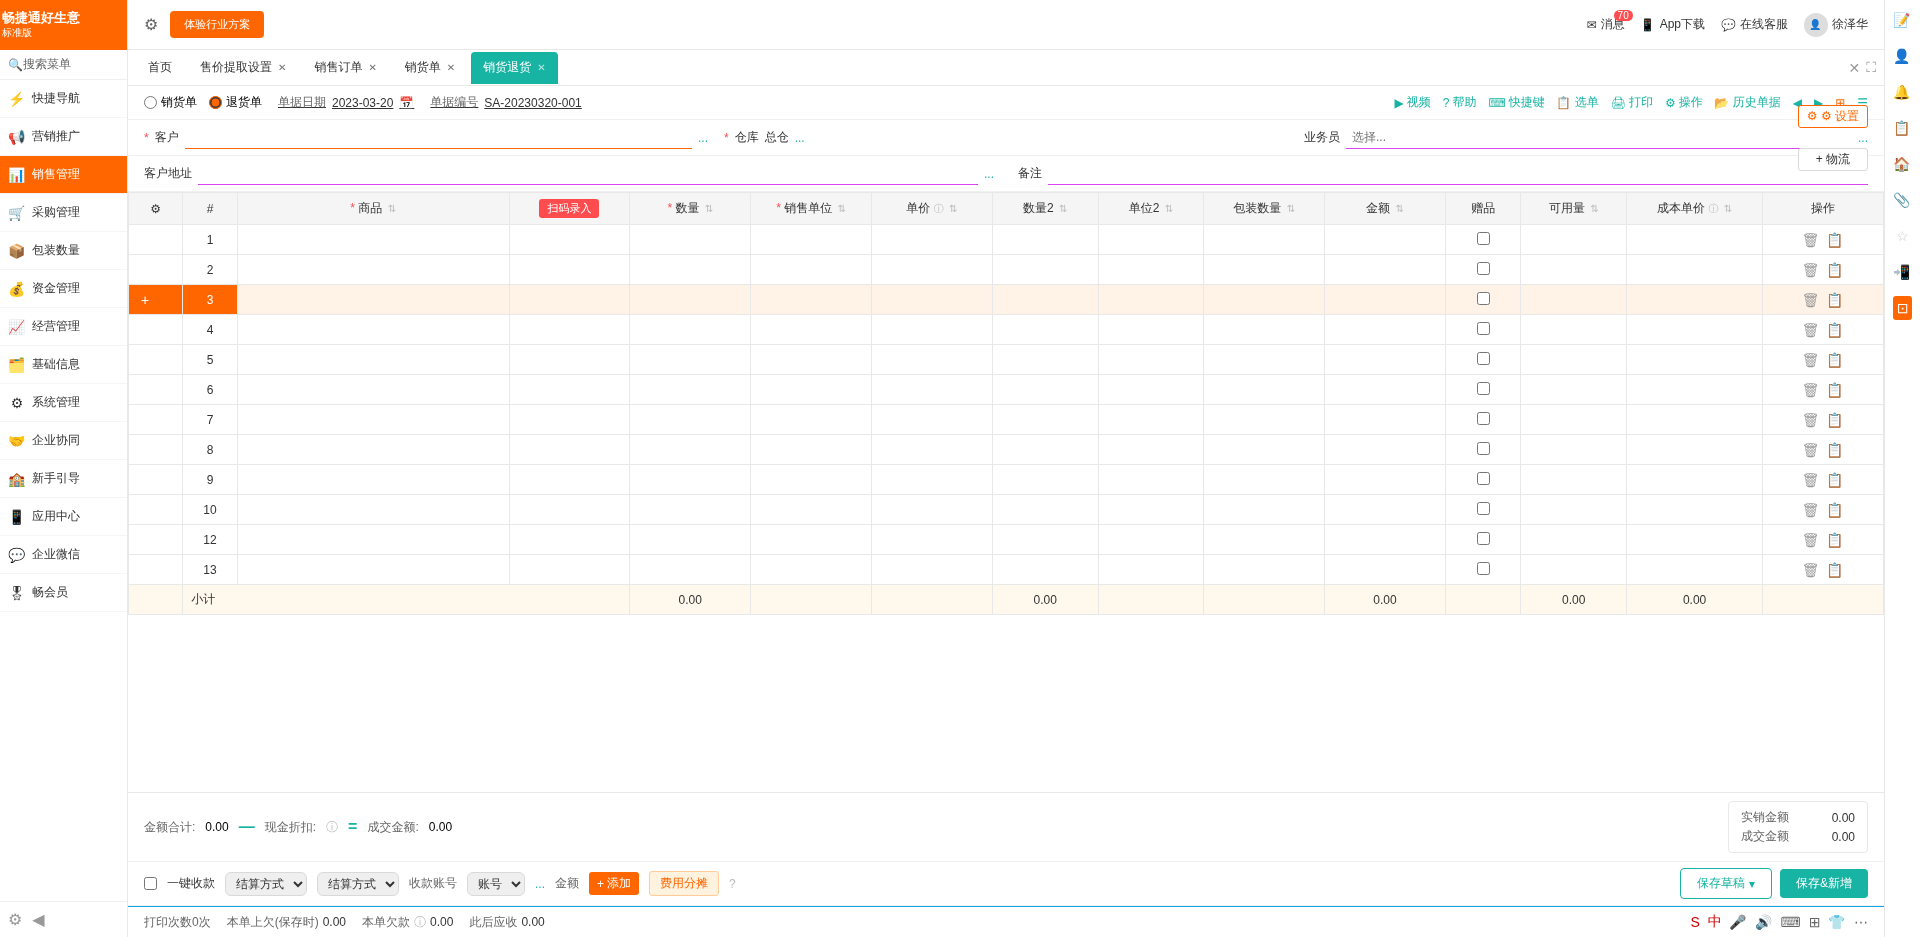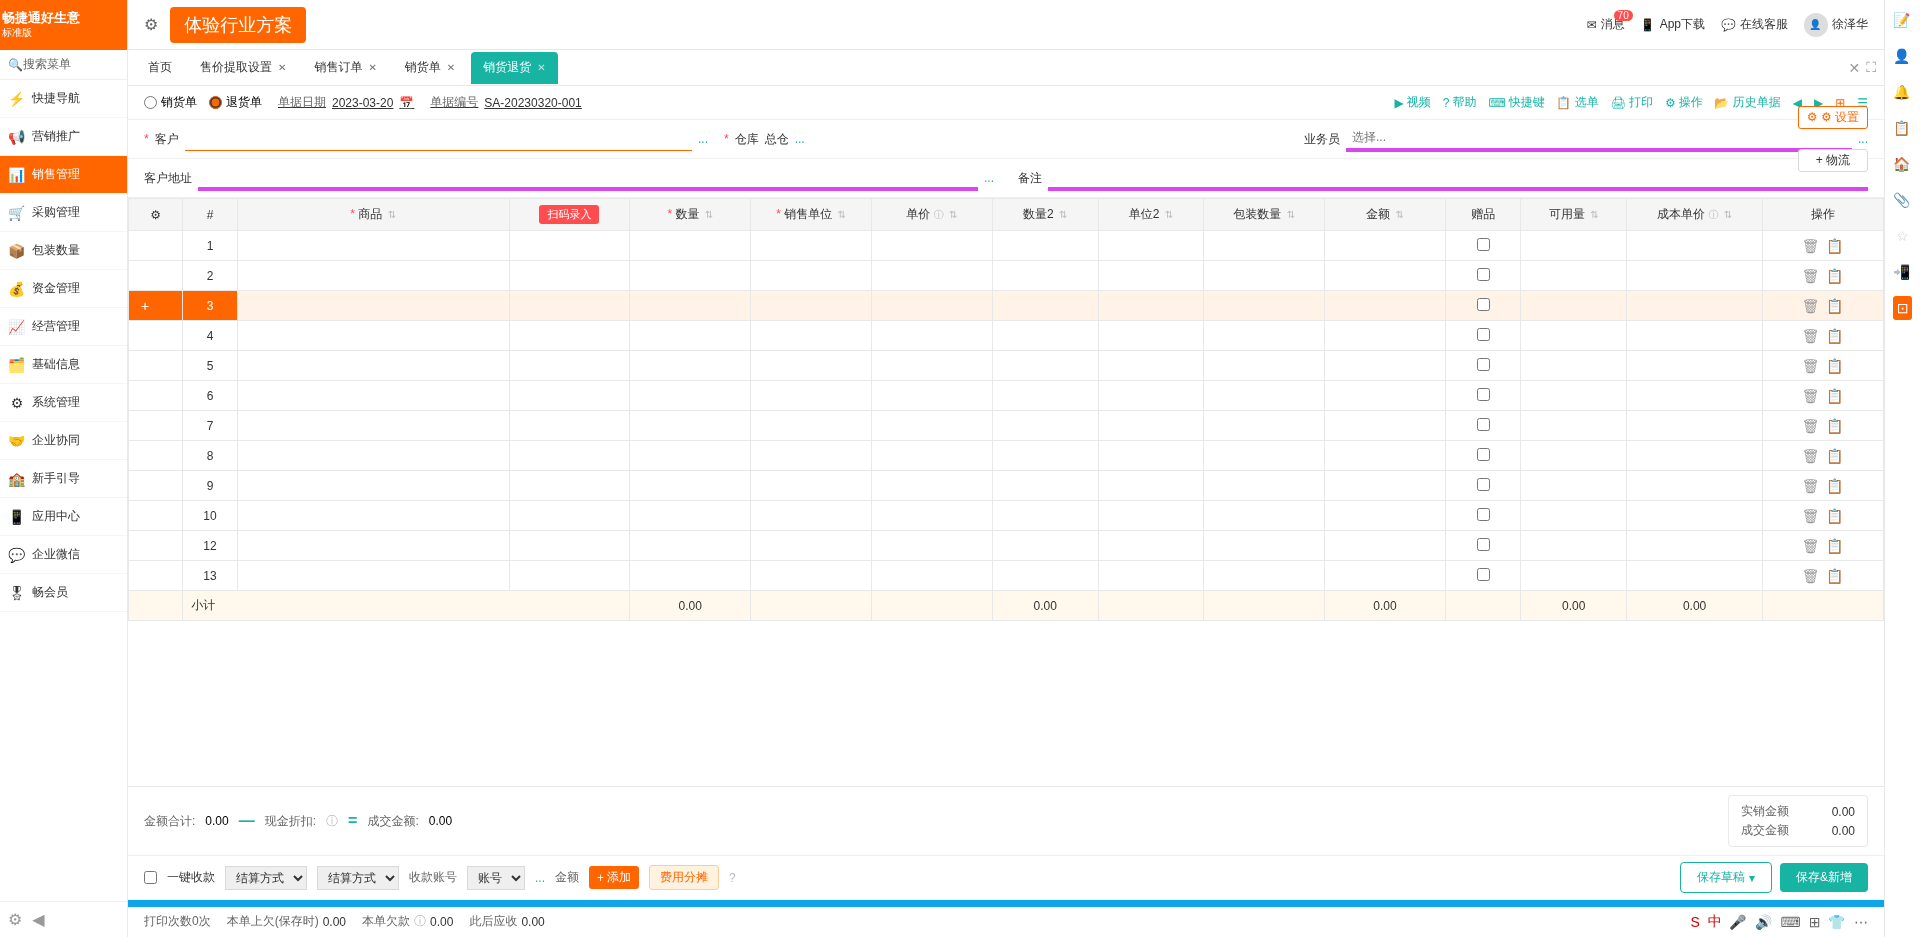--- a/index.html
+++ b/index.html
@@ -79,21 +79,21 @@
       gap: 12px;
     }
     .topbar-gear { cursor: pointer; color: #666; font-size: 16px; }
     .topbar-btn {
       background: #ff6600;
       color: #fff;
       border: none;
       padding: 6px 14px;
       border-radius: 4px;
       cursor: pointer;
-      font-size: 18px;
+      font-size: 11px;
     }
     .topbar-right {
       margin-left: auto;
       display: flex;
       align-items: center;
       gap: 16px;
       color: #333;
       font-size: 13px;
     }
     .topbar-right .msg-badge {
@@ -160,21 +160,21 @@
     .form-field .label { color: #666; white-space: nowrap; }
     .form-field .value { color: #333; font-weight: 500; }
     .form-actions-right { margin-left: auto; display: flex; align-items: center; gap: 12px; color: #17b3a3; font-size: 12px; }
     .form-actions-right .action-item { cursor: pointer; display: flex; align-items: center; gap: 3px; }
     .field-group { display: flex; align-items: center; gap: 6px; flex: 1; min-width: 300px; }
     .field-group .req { color: #ff4d4f; }
     .field-group .field-label { color: #333; white-space: nowrap; }
     .field-input {
       flex: 1;
       border: none;
-      border-bottom: 4px solid #d946ef;
+      border-bottom: 1px solid #d946ef;
       padding: 4px 6px;
       color: #333;
       outline: none;
       background: transparent;
       min-width: 120px;
     }
     .field-dots { color: #17b3a3; cursor: pointer; }
     .side-btn {
       background: #fff;
       border: 1px solid #d9d9d9;
@@ -284,21 +284,21 @@
     .payment-row {
       display: flex;
       align-items: center;
       gap: 10px;
       padding: 4px 0;
     }
     .payment-row input[type="checkbox"] { accent-color: #ff6600; }
     .payment-select {
       border: 1px solid #d9d9d9;
       padding: 3px 6px;
-      border-radius: 0;
+      border-radius: 6px;
       outline: none;
       color: #333;
       font-size: 12px;
     }
     .add-fee-btn {
       background: #ff6600;
       color: #fff;
       border: none;
       padding: 3px 8px;
       border-radius: 3px;
@@ -314,24 +314,24 @@
       border: 1px solid #ffcc99;
       padding: 3px 10px;
       border-radius: 3px;
       cursor: pointer;
       font-size: 12px;
     }
 
     
     .status-bar {
       display: flex;
-      align-items: flex-start;
+      align-items: center;
       padding: 6px 16px;
       background: #fff;
-      border-top: 7px solid #0ea5e9;
+      border-top: 1px solid #0ea5e9;
       gap: 16px;
       font-size: 12px;
       color: #666;
     }
     .status-bar .stat-item { display: flex; align-items: center; gap: 4px; }
     .status-bar .stat-item .val { color: #333; font-weight: 500; }
     .print-btn { background: none; border: none; color: #666; cursor: pointer; font-size: 12px; }
 
     
     .right-sidebar {

